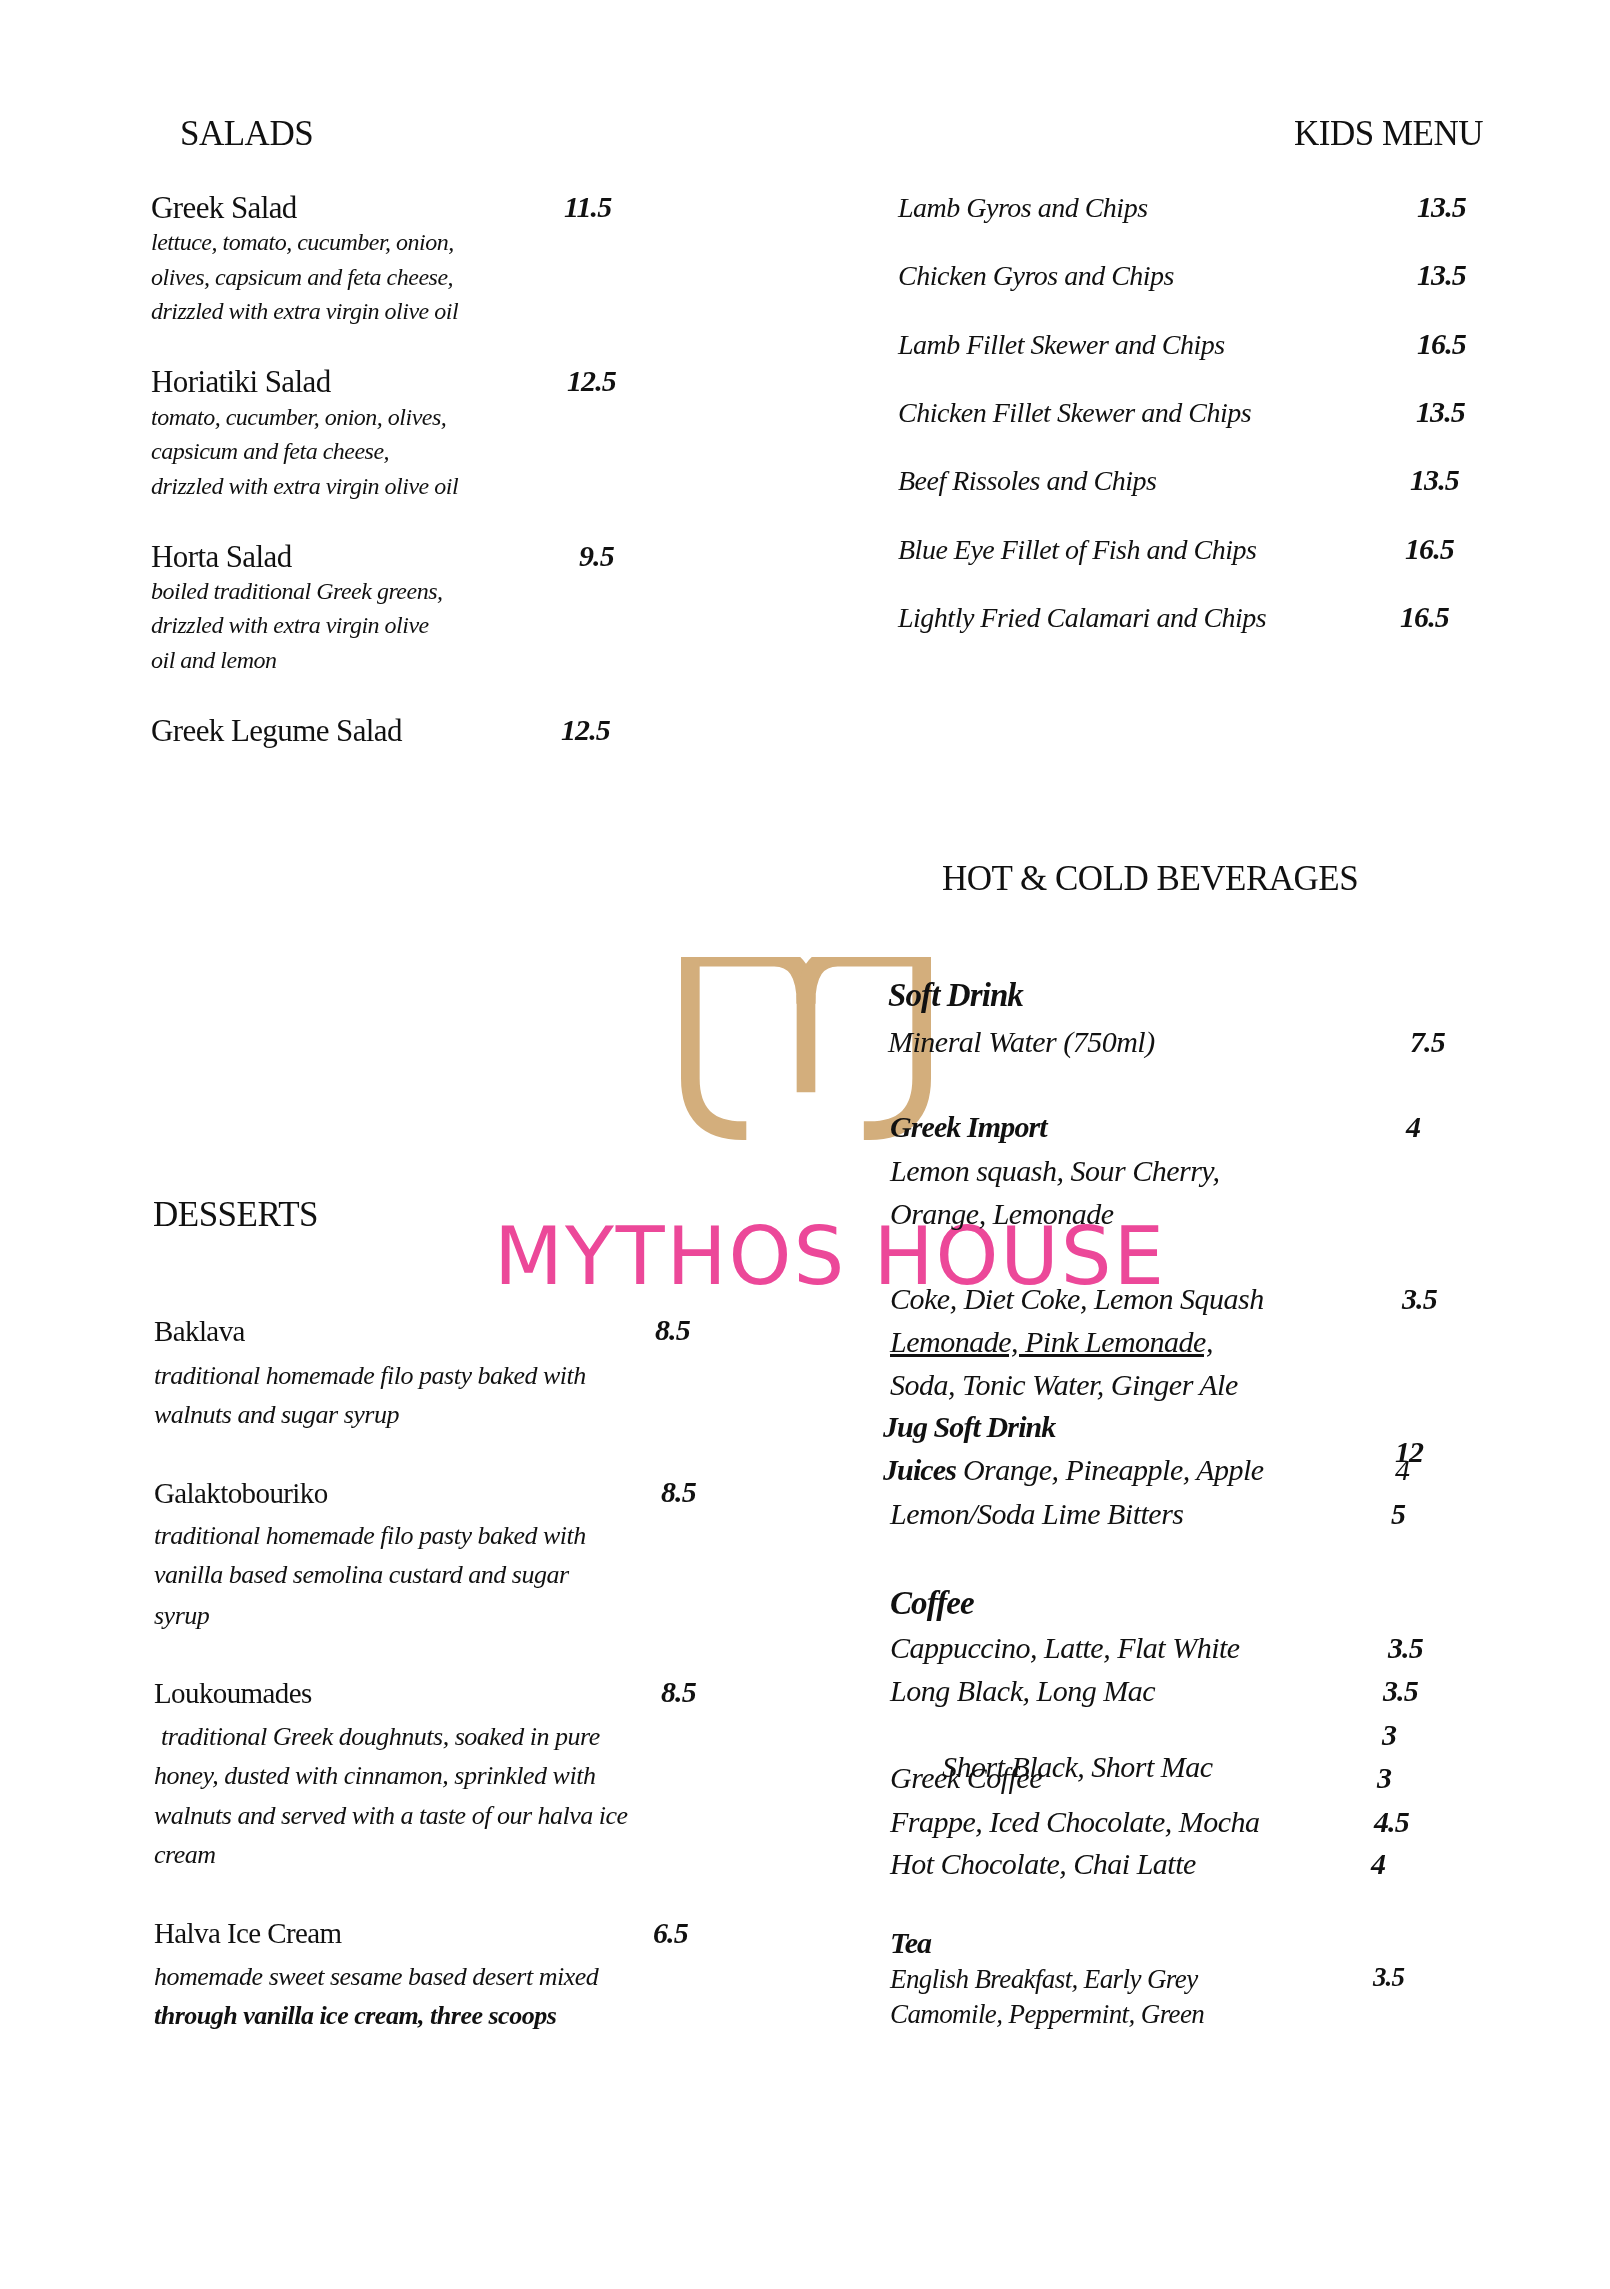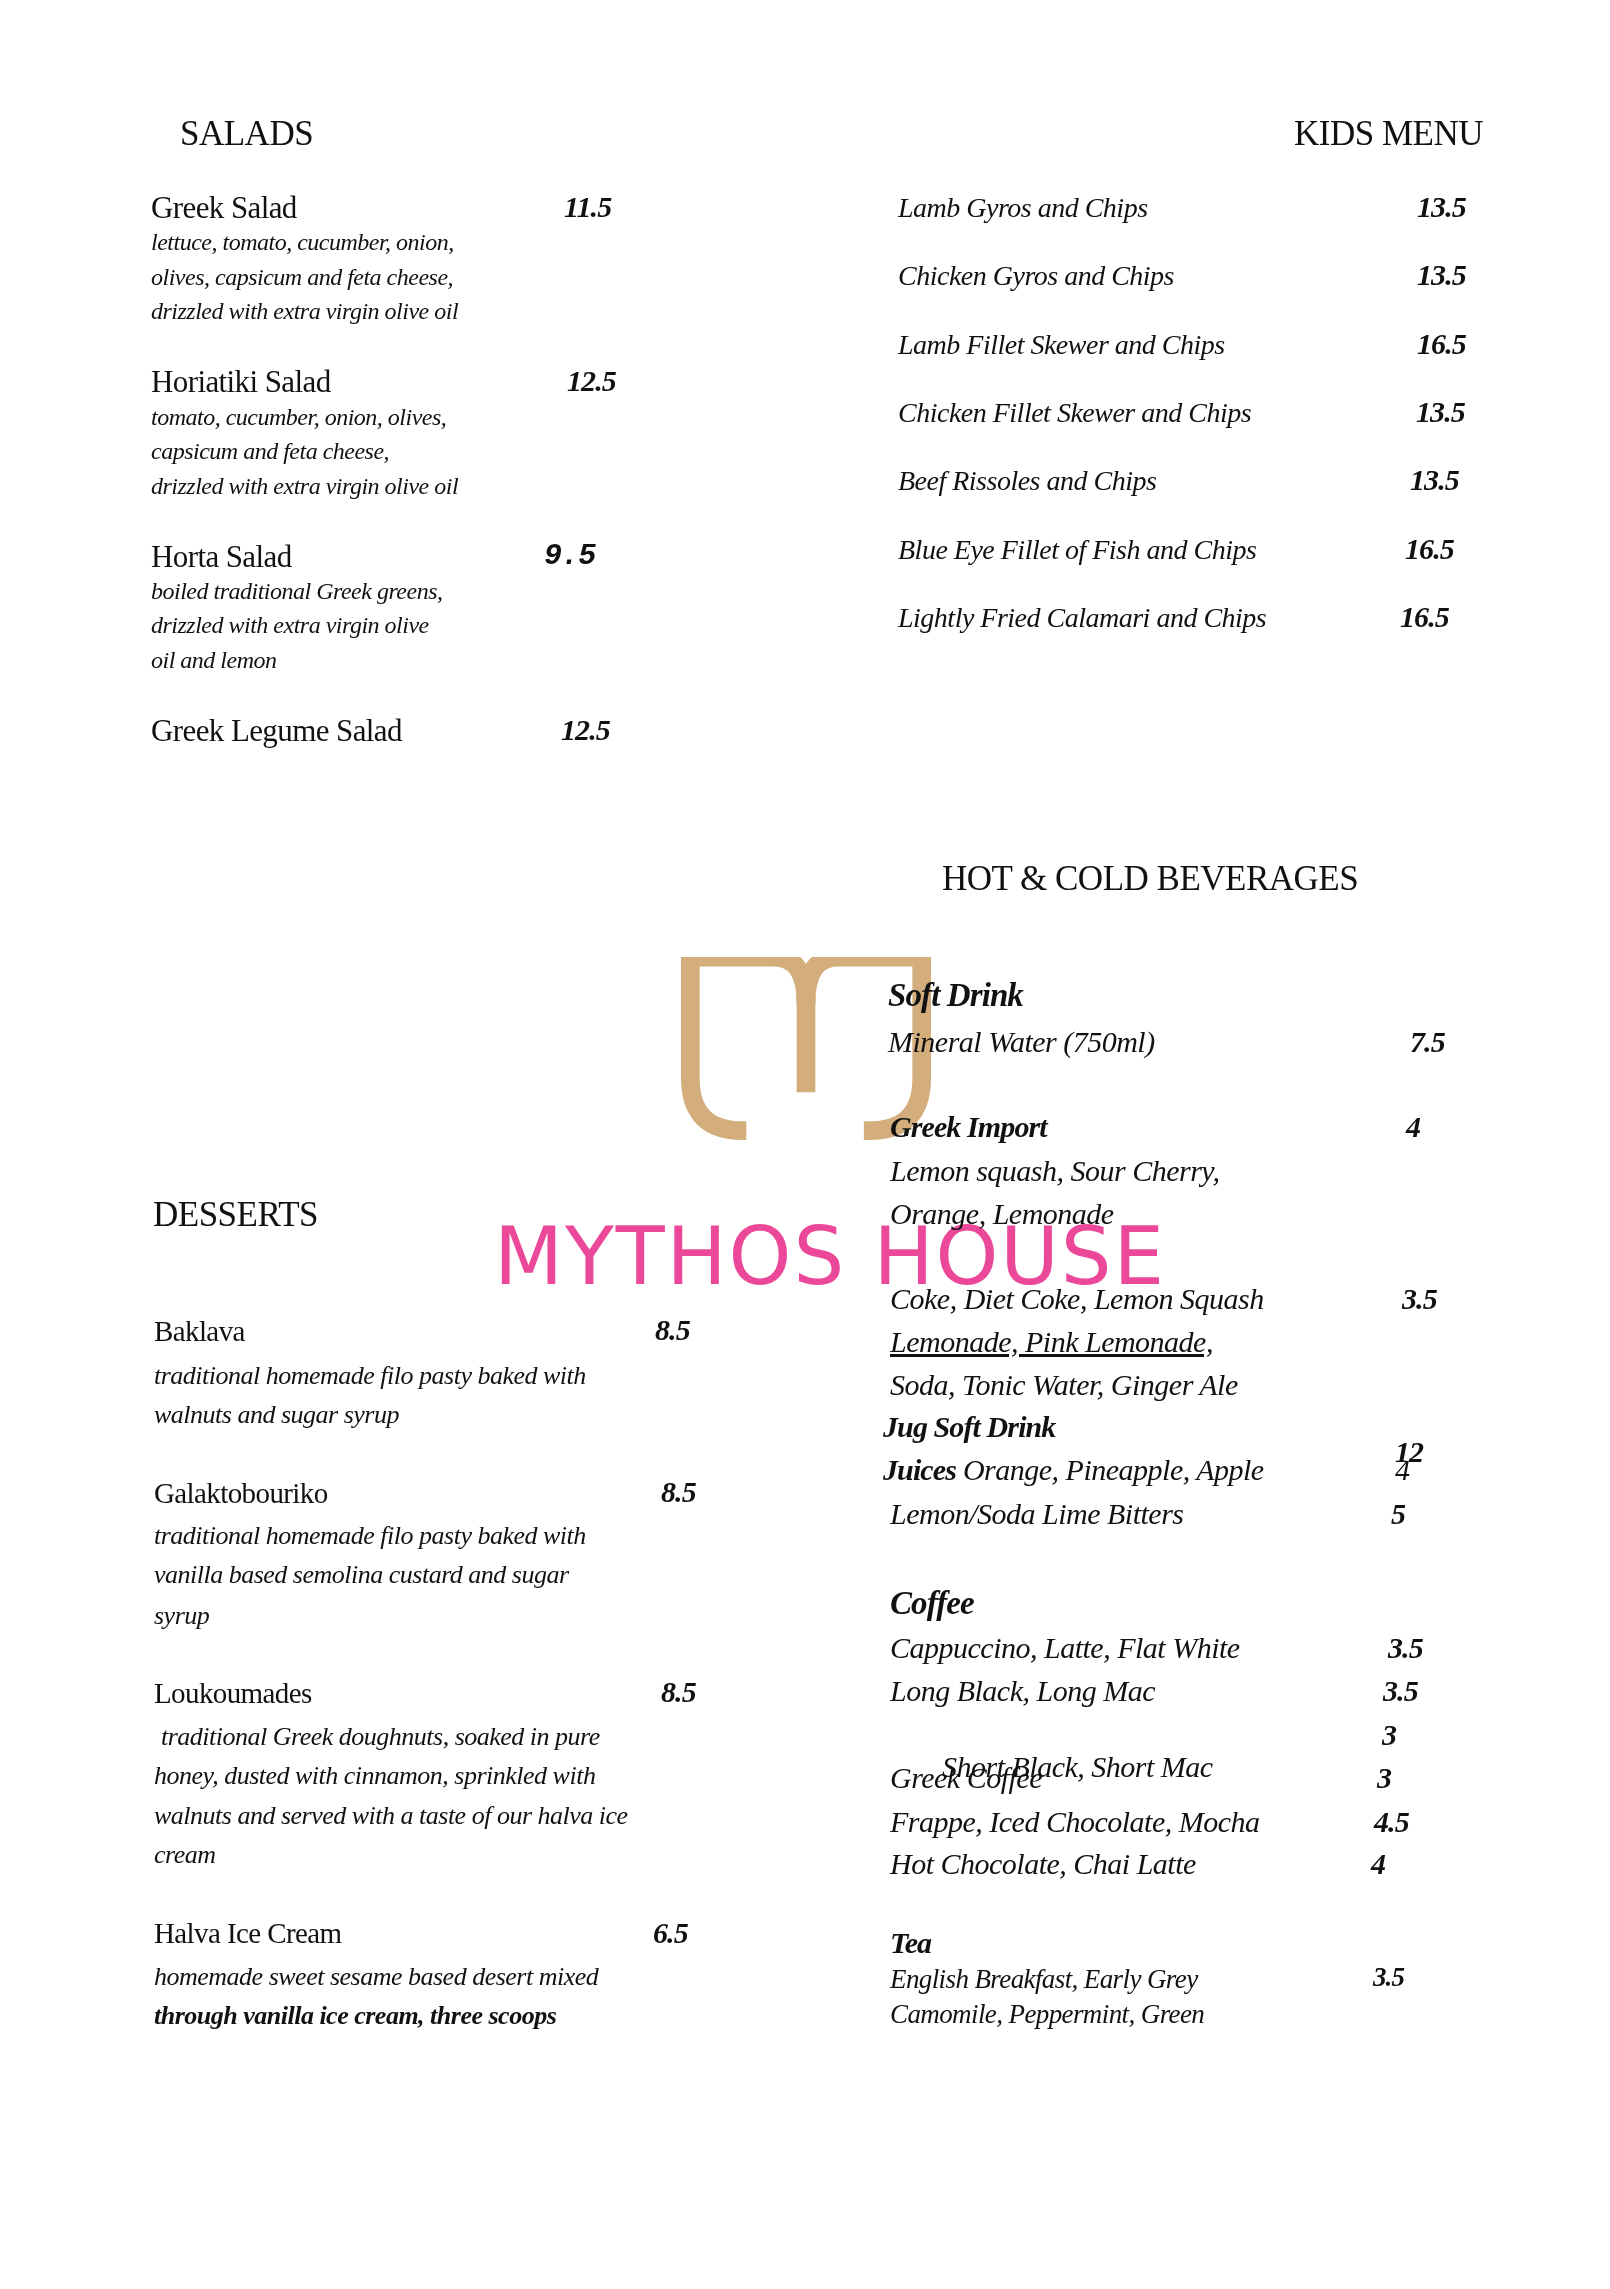--- a/index.html
+++ b/index.html
@@ -53,21 +53,21 @@
   <div>
     <div class="abs name" style="left:151px; top:366px;">Horiatiki Salad</div>
     <div class="abs price" style="left:567px; top:366px;">12.5</div>
     <div class="abs desc" style="left:151px; top:405px;">tomato, cucumber, onion, olives,</div>
     <div class="abs desc" style="left:151px; top:439px;">capsicum and feta cheese,</div>
     <div class="abs desc" style="left:151px; top:474px;">drizzled with extra virgin olive oil</div>
   </div>
 
   <div>
     <div class="abs name" style="left:151px; top:541px;">Horta Salad</div>
-    <div class="abs price" style="left:544px; top:541px;font-family:Liberation Mono, monospace;">9.5</div>
+    <div class="abs price" style="left:579px; top:541px;">9.5</div>
     <div class="abs desc" style="left:151px; top:579px;">boiled traditional Greek greens,</div>
     <div class="abs desc" style="left:151px; top:613px;">drizzled with extra virgin olive</div>
     <div class="abs desc" style="left:151px; top:648px;">oil and lemon</div>
   </div>
 
   <div>
     <div class="abs name" style="left:151px; top:715px;">Greek Legume Salad</div>
     <div class="abs price" style="left:561px; top:715px;">12.5</div>
   </div>
 </section>

